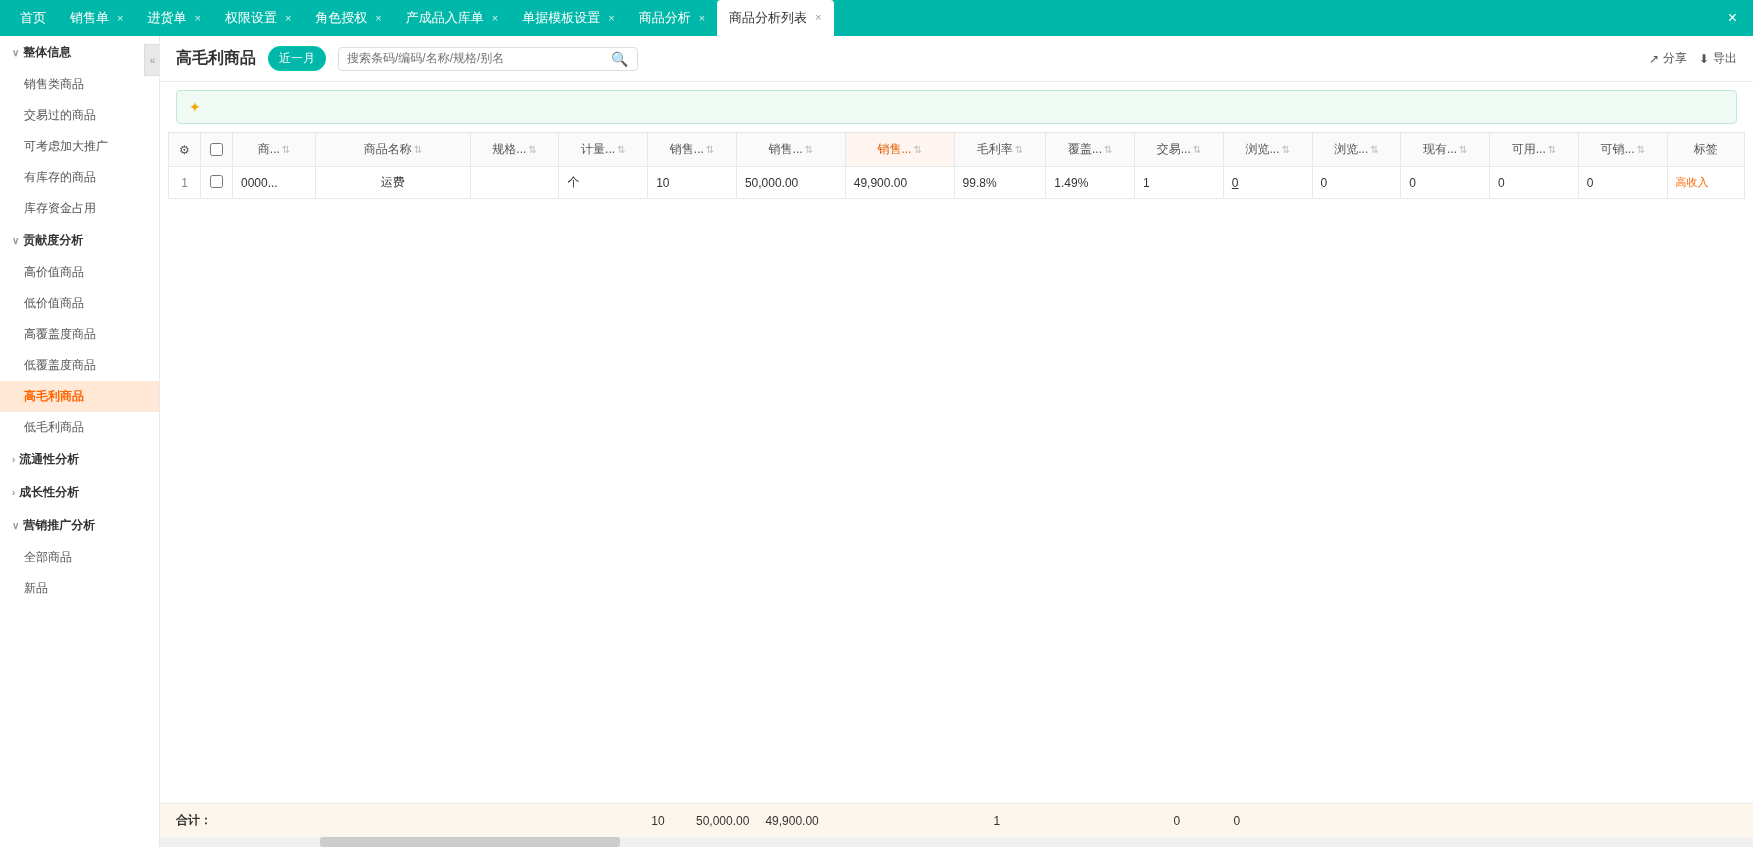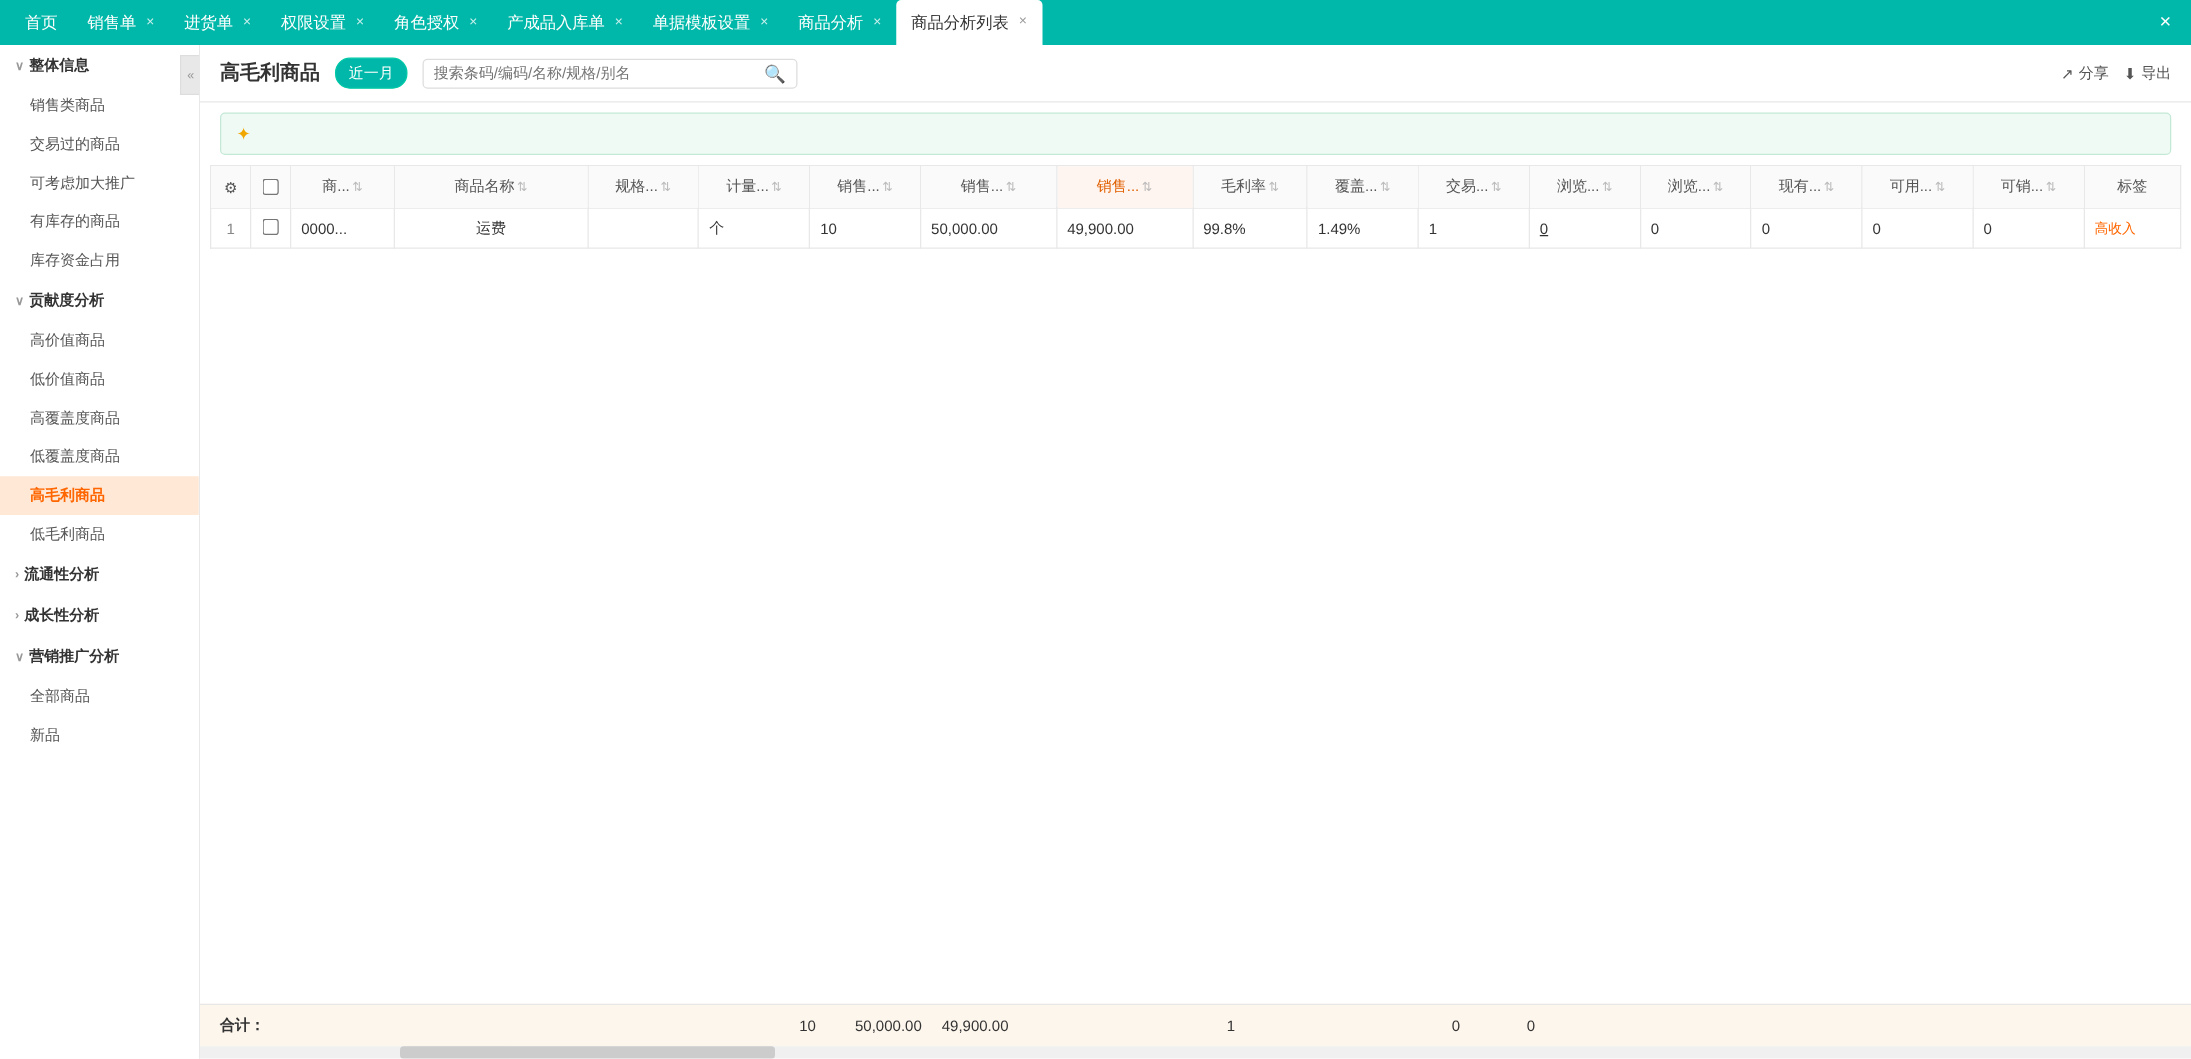--- a/index.html
+++ b/index.html
@@ -217,21 +217,21 @@
     
     .table-footer {
       display: flex;
       align-items: center;
       padding: 8px 16px;
       background: #fdf6ec;
       border-top: 1px solid #e8e8e8;
       font-size: 12px;
       color: #333;
       flex-shrink: 0;
-      gap: 0;
+      gap: 12px;
     }
     .footer-label { width: 120px; font-weight: bold; }
     .footer-cells {
       flex: 1;
       display: flex;
       gap: 0;
     }
     .footer-cell {
       min-width: 60px;
       padding: 0 8px;

